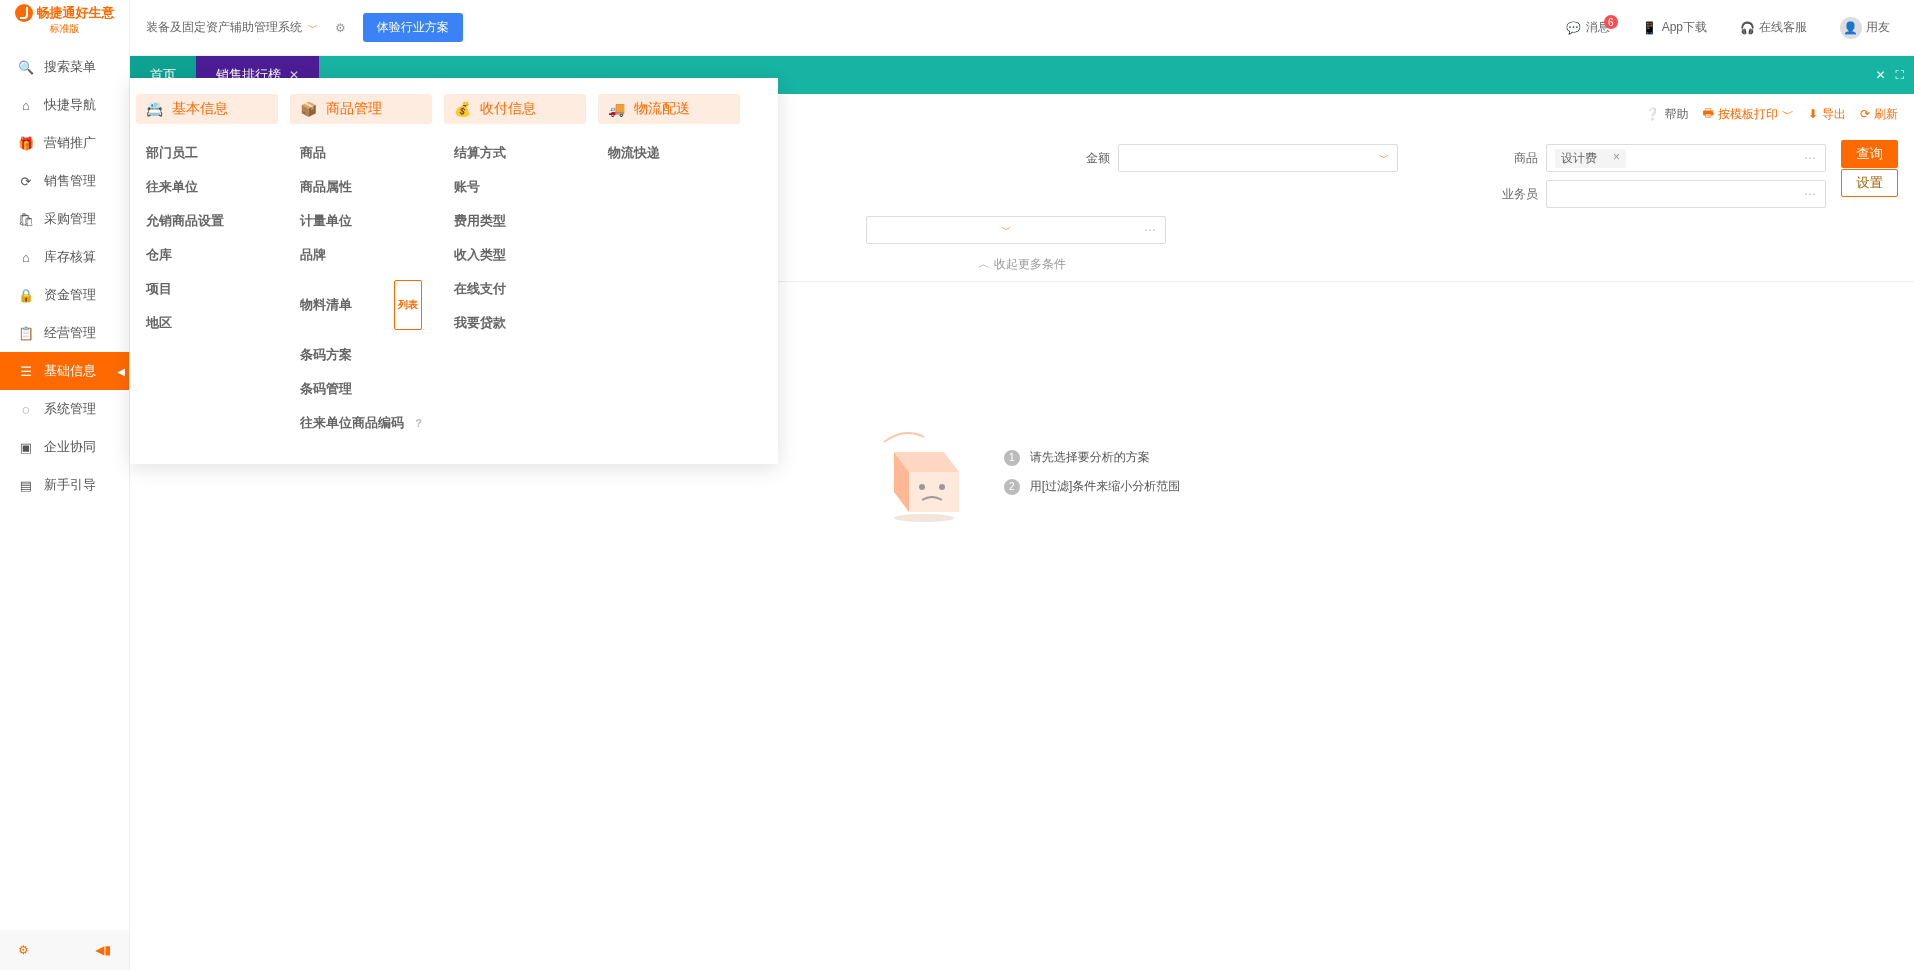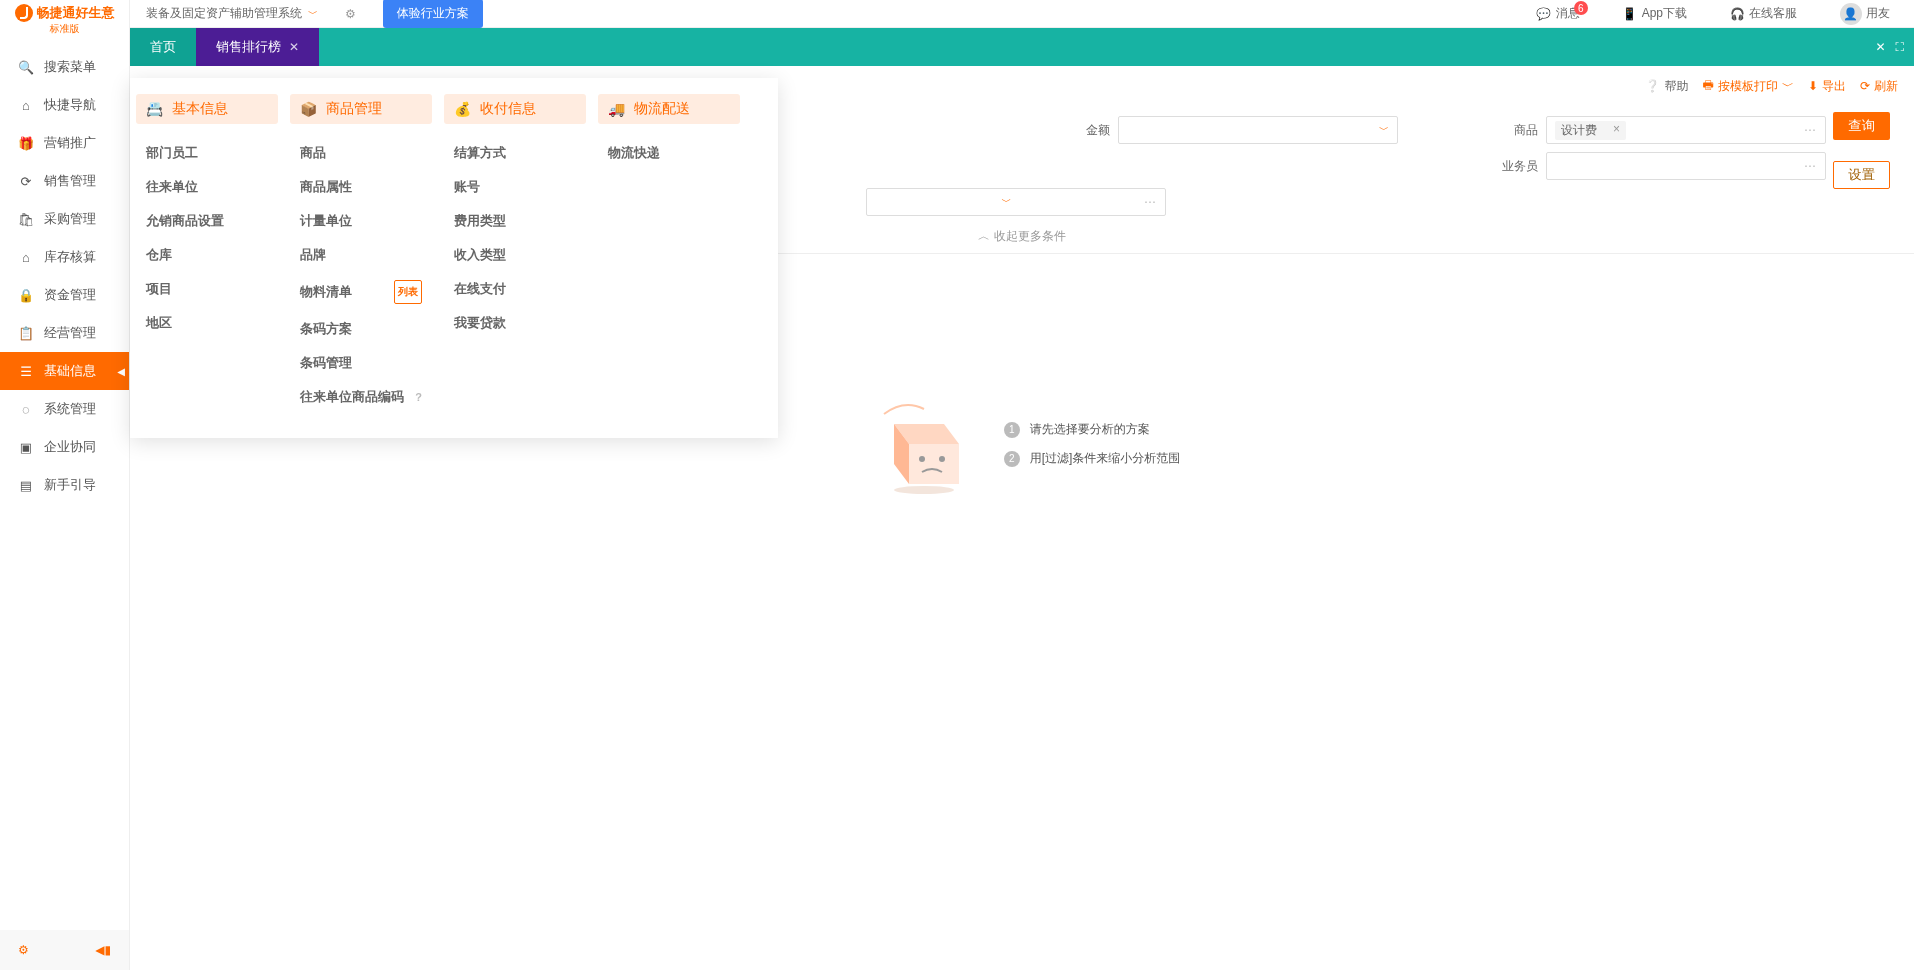--- a/index.html
+++ b/index.html
@@ -21,21 +21,21 @@
 .nav-item.active { background: #ff6a00; color: #fff; position: relative; }
 .nav-item.active::after { content: '◀'; position: absolute; right: 4px; font-size: 10px; color: #fff; }
 .nav-icon { width: 16px; height: 16px; display: inline-flex; align-items: center; justify-content: center; }
 
 .sidebar-footer { height: 40px; background: #f8f8f8; display: flex; align-items: center; justify-content: space-between; padding: 0 18px; color: #ff6a00; }
 
 
 .main { flex: 1; display: flex; flex-direction: column; min-width: 0; }
 
 
-.topbar { height: 28px; display: flex; align-items: center; padding: 0 16px; gap: 27px; border-bottom: 1px solid #eee; }
+.topbar { height: 56px; display: flex; align-items: center; padding: 0 16px; gap: 17px; border-bottom: 1px solid #eee; }
 .system-select { display: flex; align-items: center; gap: 6px; color: #666; cursor: pointer; }
 .chev { color: #ff6a00; font-size: 10px; }
 .gear { color: #999; cursor: pointer; }
 .btn-primary { background: #3b82f6; color: #fff; padding: 6px 14px; border-radius: 3px; border: none; cursor: pointer; font-size: 12px; }
 .topbar-spacer { flex: 1; }
 .top-link { display: flex; align-items: center; gap: 4px; color: #666; cursor: pointer; padding: 0 8px; position: relative; }
 .badge { position: absolute; top: -4px; right: 0; background: #ff4d4f; color: #fff; border-radius: 8px; min-width: 14px; height: 14px; font-size: 10px; display: flex; align-items: center; justify-content: center; padding: 0 3px; }
 .avatar { width: 22px; height: 22px; border-radius: 50%; background: #ddd; display: inline-flex; align-items: center; justify-content: center; color: #fff; }
 
 
@@ -55,37 +55,37 @@
 
 .filter-area { padding: 6px 16px 0 16px; position: relative; }
 .filter-row { display: flex; align-items: center; height: 36px; gap: 8px; }
 .filter-label { width: 60px; text-align: right; color: #666; }
 .filter-input { flex: 0 0 280px; height: 28px; border: 1px solid #ddd; border-radius: 2px; display: flex; align-items: center; padding: 0 8px; color: #999; justify-content: space-between; }
 .filter-input.wide { flex: 0 0 280px; }
 .dots { letter-spacing: 1px; color: #bbb; }
 .tag { display: inline-flex; align-items: flex-start; background: #f4f4f4; border-radius: 2px; padding: 1px 6px; color: #666; gap: 16px; }
 .tag-x { cursor: pointer; color: #999; }
 
-.filter-right-col { position: absolute; right: 24px; top: 6px; display: flex; flex-direction: column; gap: 21px; }
+.filter-right-col { position: absolute; right: 16px; top: 6px; display: flex; flex-direction: column; gap: 1px; }
 .btn-query { background: #ff6a00; color: #fff; border: none; border-radius: 2px; padding: 5px 14px; cursor: pointer; }
 .btn-setting { background: #fff; color: #a16207; border: 1px solid #ff6a00; border-radius: 2px; padding: 4px 14px; cursor: pointer; }
 
 .collapse-bar { display: flex; justify-content: center; padding: 8px 0; color: #999; cursor: pointer; border-bottom: 1px solid #eee; gap: 4px; font-size: 12px; }
 
 
 .mega-menu { position: absolute; left: 130px; top: 78px; width: 648px; background: #fff; box-shadow: 0 4px 20px rgba(0,0,0,.12); z-index: 200; padding: 16px 0 24px 0; display: flex; }
 .mega-col { padding: 0 6px; }
 .mega-col:nth-child(1){ width:154px; }
 .mega-col:nth-child(2){ width:154px; }
 .mega-col:nth-child(3){ width:154px; }
 .mega-col:nth-child(4){ width:154px; }
 .mega-header { display: flex; align-items: center; gap: 8px; background: #ffece0; color: #ff6a00; border-radius: 3px; padding: 6px 10px; font-size: 14px; margin-bottom: 12px; }
 .mega-header .hicon { width: 18px; height: 18px; display:inline-flex; align-items:center; justify-content:center; }
 .mega-item { padding: 8px 10px; color: #666; cursor: pointer; display: flex; align-items: center; justify-content: space-between; font-size: 13px; font-weight: bold; }
-.mini-tag { border: 1px solid #ff6a00; color: #ff6a00; font-size: 10px; padding: 4px 3px; border-radius: 2px; }
+.mini-tag { border: 1px solid #ff6a00; color: #ff6a00; font-size: 10px; padding: 17px 3px; border-radius: 2px; }
 .help-q { color: #bbb; font-size: 11px; }
 
 
 .empty-state { display: flex; flex-direction: column; align-items: center; padding-top: 140px; gap: 16px; }
 .empty-illus { width: 110px; height: 100px; position: relative; }
 .empty-steps { display: flex; flex-direction: column; gap: 12px; }
 .step { display: flex; align-items: center; gap: 10px; color: #555; }
 .step-num { width: 16px; height: 16px; border-radius: 50%; background: #bbb; color: #fff; display: flex; align-items: center; justify-content: center; font-size: 10px; }
 .empty-wrap { display: flex; align-items: center; gap: 30px; }
 

